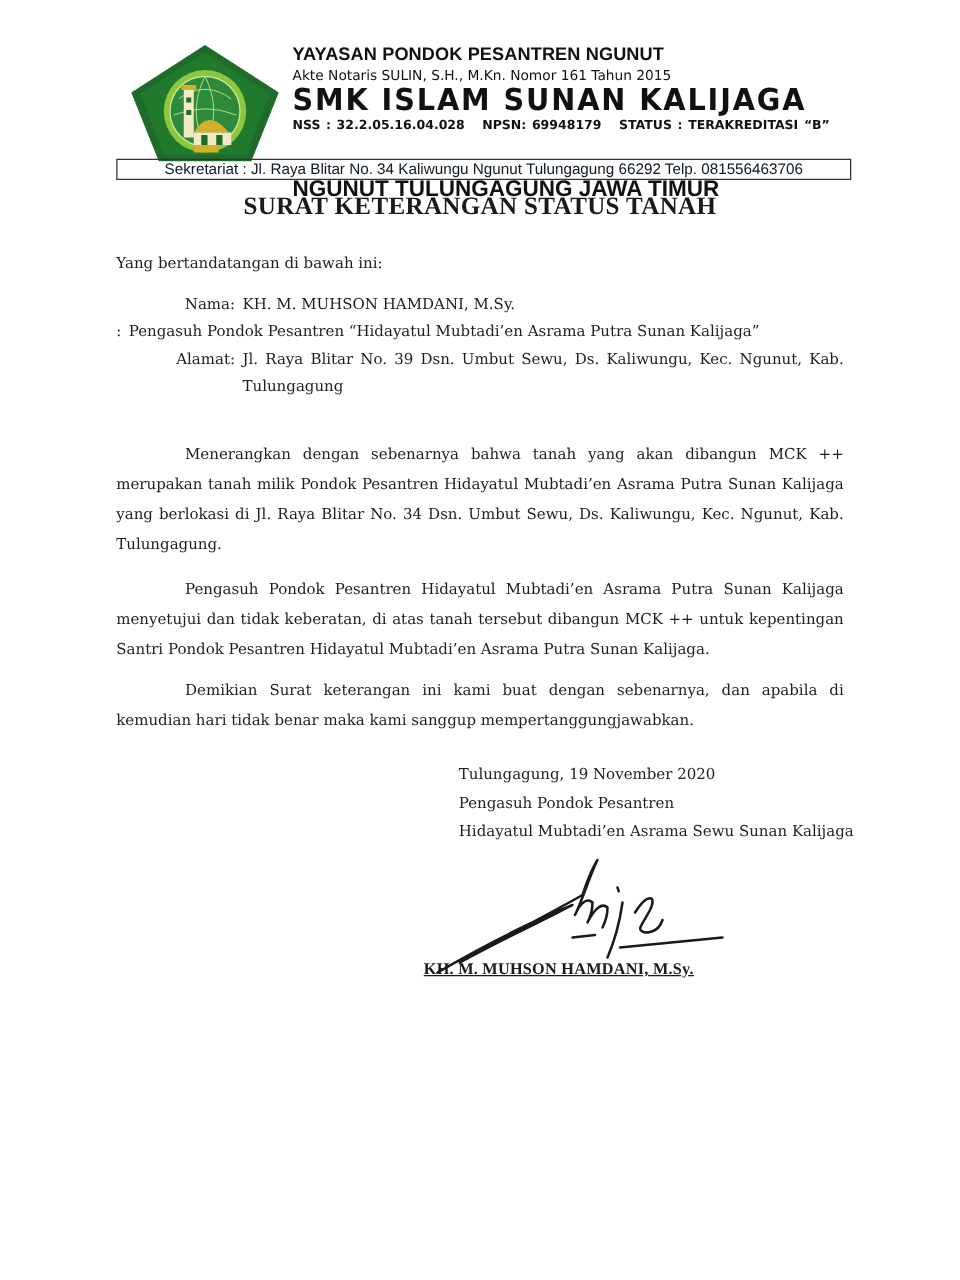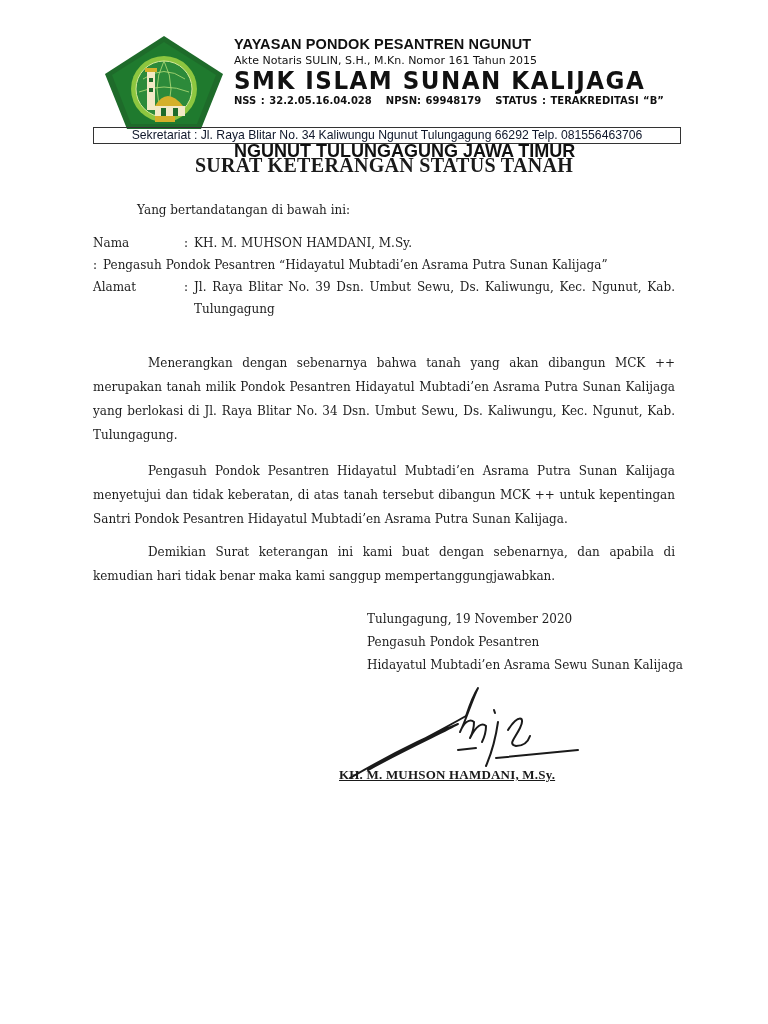--- a/index.html
+++ b/index.html
@@ -104,32 +104,32 @@
       font-size: 20px;
       letter-spacing: 0.3px;
     }
     .text {
       font-family: "DejaVu Serif", serif;
       font-size: 12px;
       color: #1d1d1d;
     }
     .intro {
       position: absolute;
-      left: 93px; top: 203px; margin-left: 44px;
+      left: 93px; top: 203px;
     }
     .fields {
       position: absolute;
       left: 93px; top: 232px;
       width: 582px;
     }
     .field-row {
       display: flex;
       line-height: 22px;
     }
-    .field-label { width: 91px; flex: none; }
+    .field-label { width: 91px; flex: none; text-align: right; }
     .field-sep { width: 10px; flex: none; }
     .field-value { flex: 1; text-align: justify; }
     .para {
       position: absolute;
       left: 93px;
       width: 582px;
       line-height: 24px;
       text-align: justify;
       text-indent: 55px;
     }

